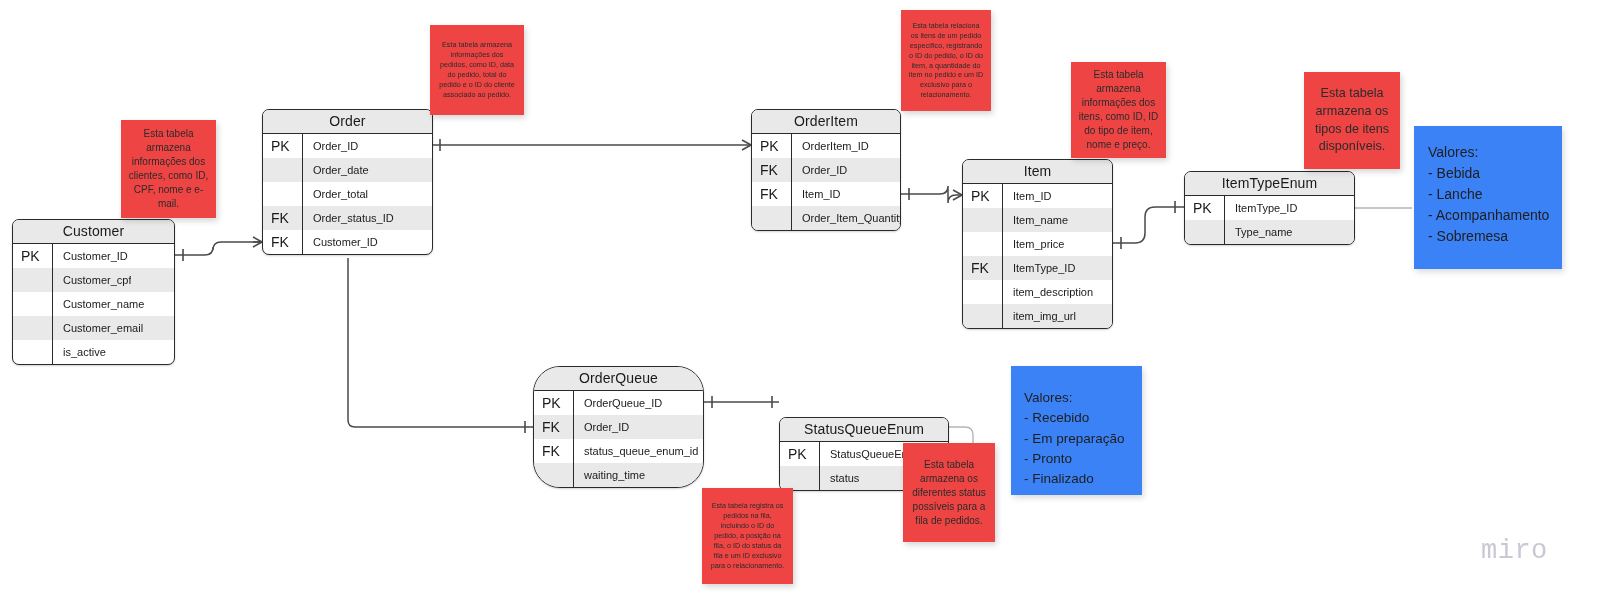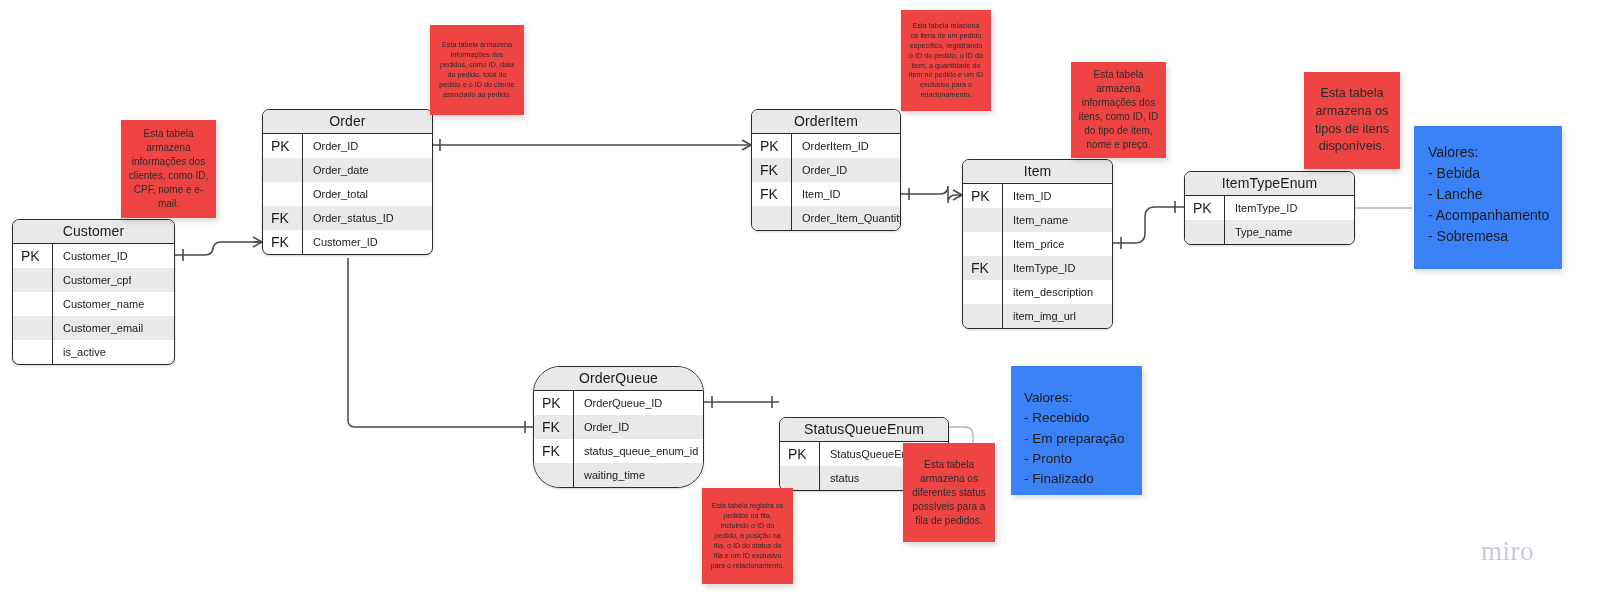--- a/index.html
+++ b/index.html
@@ -71,21 +71,21 @@
     box-shadow:2px 3px 6px rgba(0,0,0,.14);
     padding:16px 0 0 14px;
     font-size:14px;line-height:1.5;
     white-space:pre-line;
     text-align:left;
   }
   .pink.sm{font-size:13.5px;padding:22px 0 0 13px;}
 
   .watermark{
     position:absolute;color:#c9c8d4;font-size:27px;letter-spacing:.5px;
-    font-family:Liberation Serif, serif;
+    font-family:Liberation Mono, monospace;
   }
 </style>
 </head>
 <body>
 
 <div id="canvas">
 
   <svg id="wires" viewBox="0 0 1621 616" xmlns="http://www.w3.org/2000/svg">
     <g fill="none" stroke="#4a4a4a" stroke-width="1.5">
 

